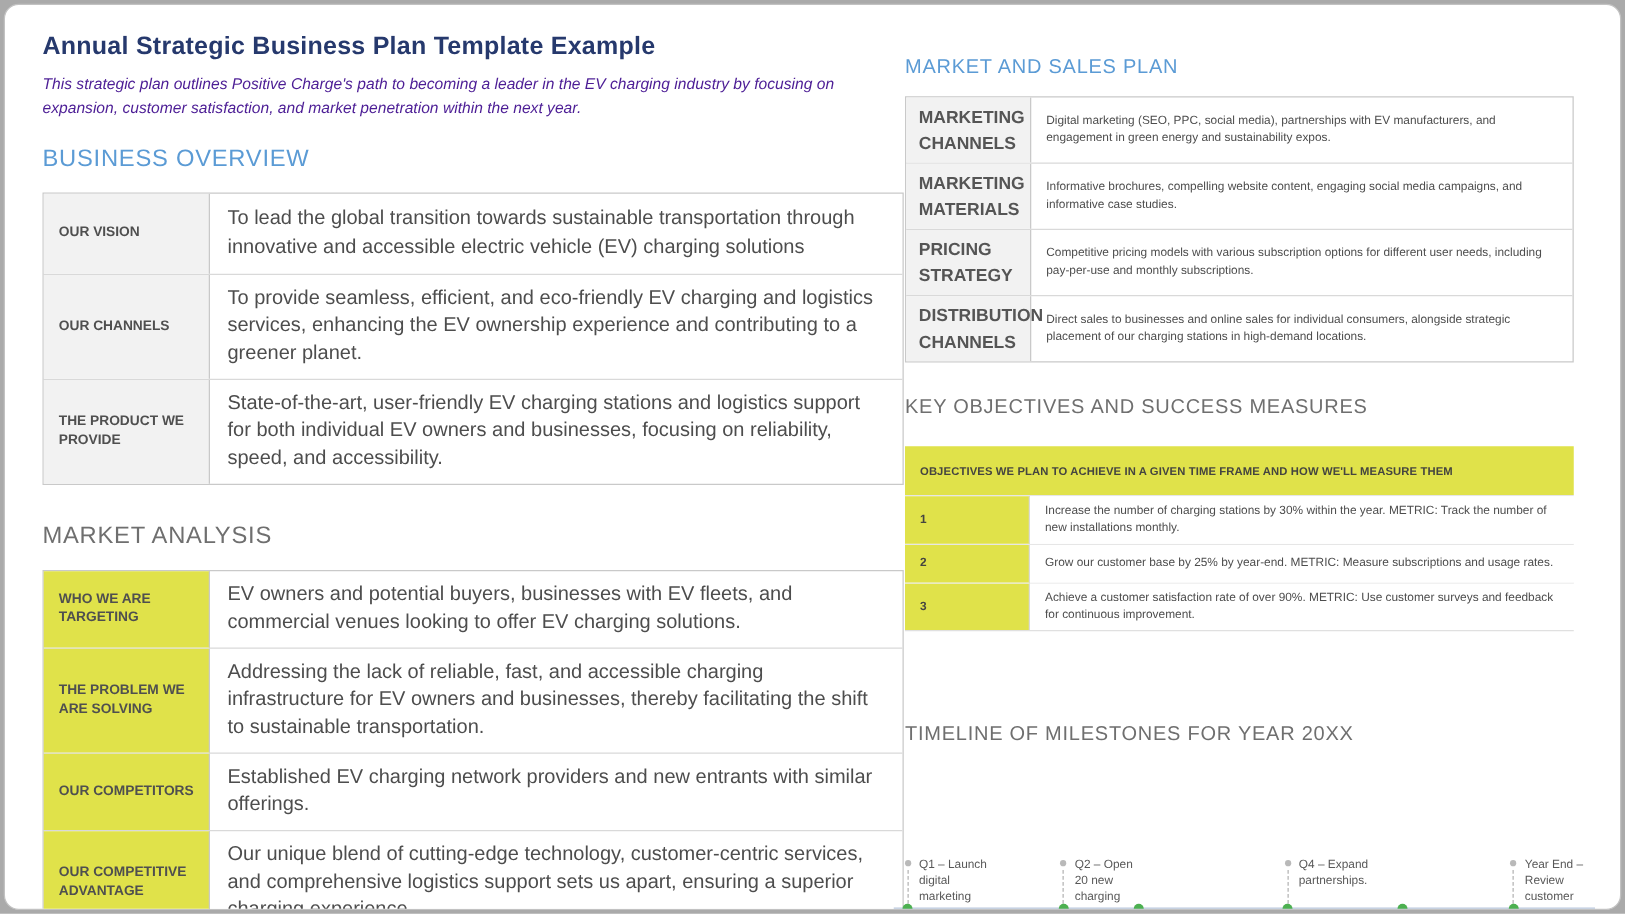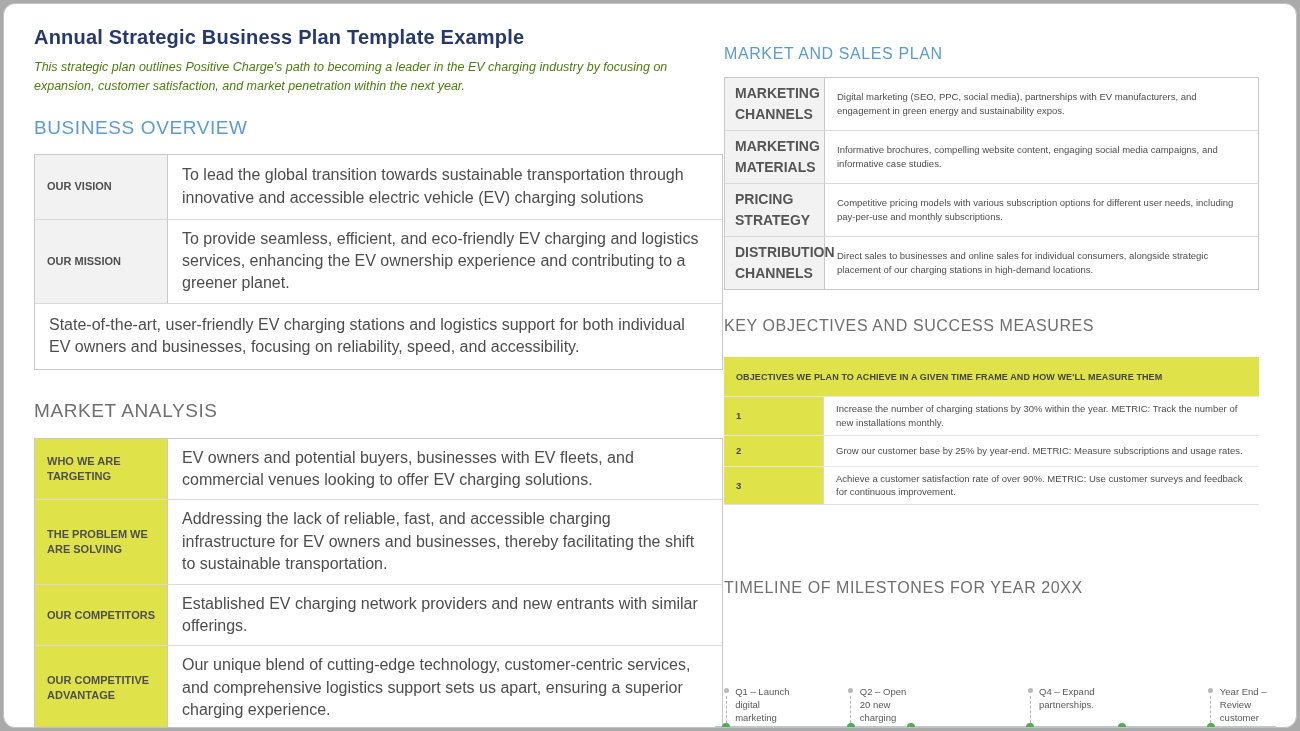--- a/index.html
+++ b/index.html
@@ -20,21 +20,21 @@
   .card{
     position:absolute;left:3px;top:3px;right:3px;bottom:3px;
     background:#ffffff;border:1px solid #c2c2c2;border-radius:12px;
     overflow:hidden;
   }
   .cols{display:flex;align-items:flex-start;padding-left:30px;}
   .col-left{width:690px;flex:0 0 690px;}
   .col-right{width:535px;flex:0 0 535px;position:relative;}
 
   h1{margin-top:22px;font-size:20px;font-weight:bold;color:var(--title-navy);letter-spacing:.2px;}
-  .subtitle{margin-top:9px;width:688px;font-size:12.5px;font-style:italic;color:#4d7c0f;line-height:1.5;}
+  .subtitle{margin-top:9px;width:688px;font-size:12.5px;font-style:italic;color:#4c1d95;line-height:1.5;}
   .h-sec{font-weight:400;letter-spacing:.6px;}
   .h-blue{color:var(--accent-blue);}
   .h-gray{color:var(--heading-gray);}
   .h-left{font-size:19px;margin-top:21px;}
   .h-right{font-size:16px;}
 
   
   .tbl{border:1px solid #c9c9c9;background:#fff;}
   .trow{display:flex;border-bottom:1px solid #d9d9d9;}
   .trow:last-child{border-bottom:none;}
@@ -103,24 +103,25 @@
       <h1>Annual Strategic Business Plan Template Example</h1>
       <p class="subtitle">This strategic plan outlines Positive Charge's path to becoming a leader in the EV charging industry by focusing on expansion, customer satisfaction, and market penetration within the next year.</p>
 
       <h2 class="h-sec h-blue h-left">BUSINESS OVERVIEW</h2>
       <div class="tbl tbl-left tbl-bo">
         <div class="trow">
           <div class="lab lab-gray">OUR VISION</div>
           <div class="val">To lead the global transition towards sustainable transportation through innovative and accessible electric vehicle (EV) charging solutions</div>
         </div>
         <div class="trow">
-          <div class="lab lab-gray">OUR MISSION</div>
+          <div class="lab lab-gray">OUR CHANNELS</div>
           <div class="val">To provide seamless, efficient, and eco-friendly EV charging and logistics services, enhancing the EV ownership experience and contributing to a greener planet.</div>
         </div>
         <div class="trow">
+          <div class="lab lab-gray">THE PRODUCT WE PROVIDE</div>
           <div class="val">State-of-the-art, user-friendly EV charging stations and logistics support for both individual EV owners and businesses, focusing on reliability, speed, and accessibility.</div>
         </div>
       </div>
 
       <h2 class="h-sec h-gray h-left h-ma">MARKET ANALYSIS</h2>
       <div class="tbl tbl-left tbl-ma">
         <div class="trow">
           <div class="lab lab-yellow">WHO WE ARE TARGETING</div>
           <div class="val">EV owners and potential buyers, businesses with EV fleets, and commercial venues looking to offer EV charging solutions.</div>
         </div>

